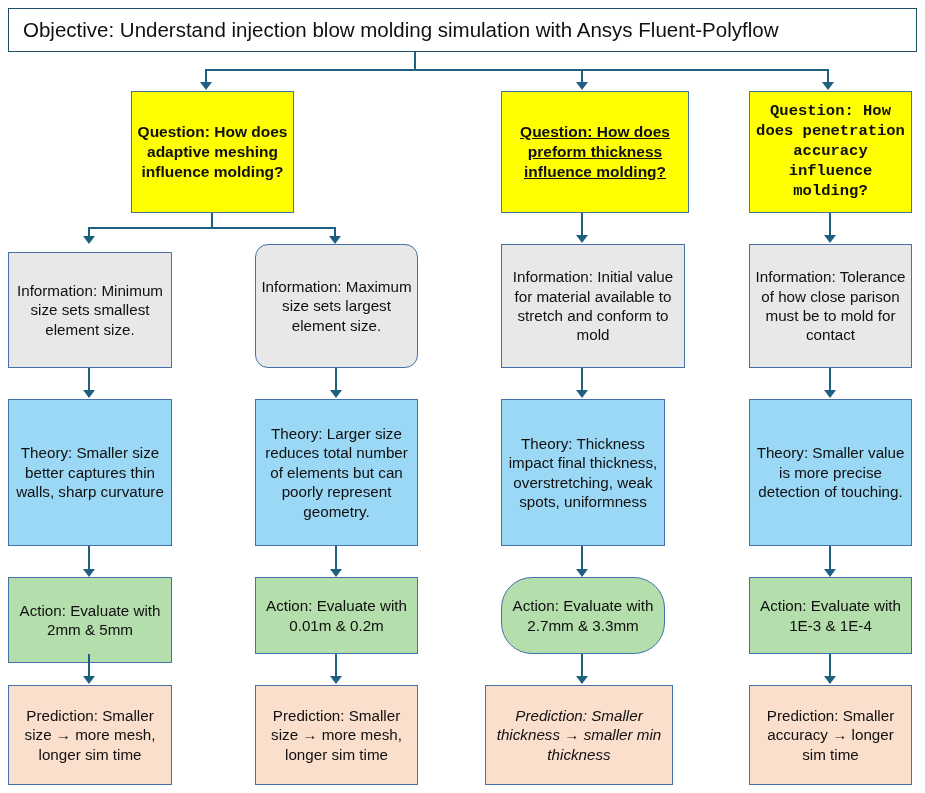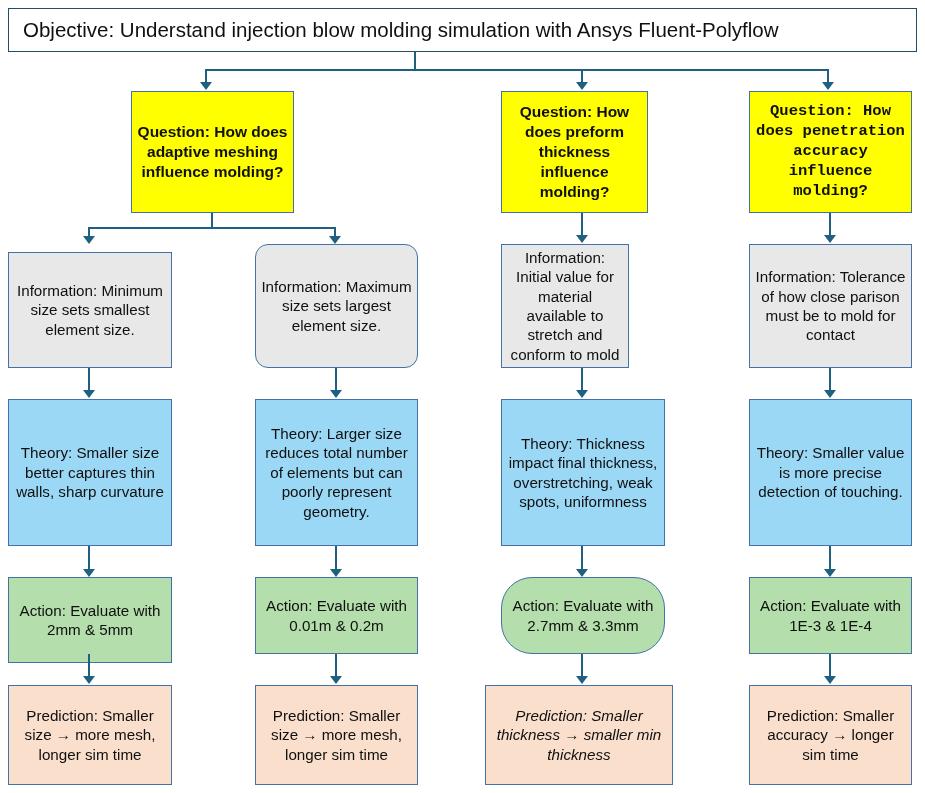--- a/index.html
+++ b/index.html
@@ -100,40 +100,40 @@
   <div class="arrowhead" style="left:200px; top:82px;"></div>
 
   <div class="vline" style="left:581px; top:69px; height:14px;"></div>
   <div class="arrowhead" style="left:576px; top:82px;"></div>
 
   <div class="vline" style="left:827px; top:69px; height:14px;"></div>
   <div class="arrowhead" style="left:822px; top:82px;"></div>
 
   <div class="box q-box" style="left:131px; top:91px; width:163px; height:122px;">Question: How does adaptive meshing influence molding?</div>
 
-  <div class="box q-box" style="left:501px; top:91px; width:147px; height:122px;">Question: How does preform thickness influence molding?</div>
+  <div class="box q-box" style="left:501px; top:91px; width:188px; height:122px;text-decoration:underline;">Question: How does preform thickness influence molding?</div>
 
   <div class="box q-box" style="left:749px; top:91px; width:163px; height:122px;font-family:Liberation Mono, monospace;">Question: How does penetration accuracy influence molding?</div>
 
   <div class="vline" style="left:211px; top:213px; height:16px;"></div>
   <div class="hline" style="left:88px; top:227px; width:248px;"></div>
   <div class="vline" style="left:88px; top:227px; height:10px;"></div>
   <div class="arrowhead" style="left:83px; top:236px;"></div>
   <div class="vline" style="left:334px; top:227px; height:10px;"></div>
   <div class="arrowhead" style="left:329px; top:236px;"></div>
 
   <div class="vline" style="left:581px; top:213px; height:23px;"></div>
   <div class="arrowhead" style="left:576px; top:235px;"></div>
 
   <div class="vline" style="left:829px; top:213px; height:23px;"></div>
   <div class="arrowhead" style="left:824px; top:235px;"></div>
 
   <div class="box info-box" style="left:8px; top:252px; width:164px; height:116px;">Information: Minimum size sets smallest element size.</div>
   <div class="box info-box" style="left:255px; top:244px; width:163px; height:124px;border-radius:13px;">Information: Maximum size sets largest element size.</div>
-  <div class="box info-box" style="left:501px; top:244px; width:128px; height:124px;">Information: Initial value for material available to stretch and conform to mold</div>
+  <div class="box info-box" style="left:501px; top:244px; width:184px; height:124px;">Information: Initial value for material available to stretch and conform to mold</div>
   <div class="box info-box" style="left:749px; top:244px; width:163px; height:124px;">Information: Tolerance of how close parison must be to mold for contact</div>
 
   <div class="vline" style="left:88px; top:368px; height:23px;"></div>
   <div class="arrowhead" style="left:83px; top:390px;"></div>
 
   <div class="vline" style="left:335px; top:368px; height:23px;"></div>
   <div class="arrowhead" style="left:330px; top:390px;"></div>
 
   <div class="vline" style="left:581px; top:368px; height:23px;"></div>
   <div class="arrowhead" style="left:576px; top:390px;"></div>

